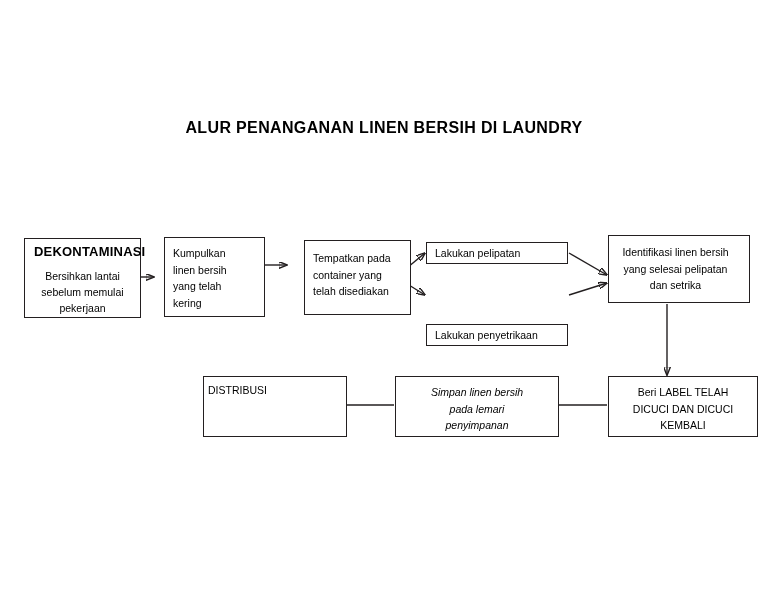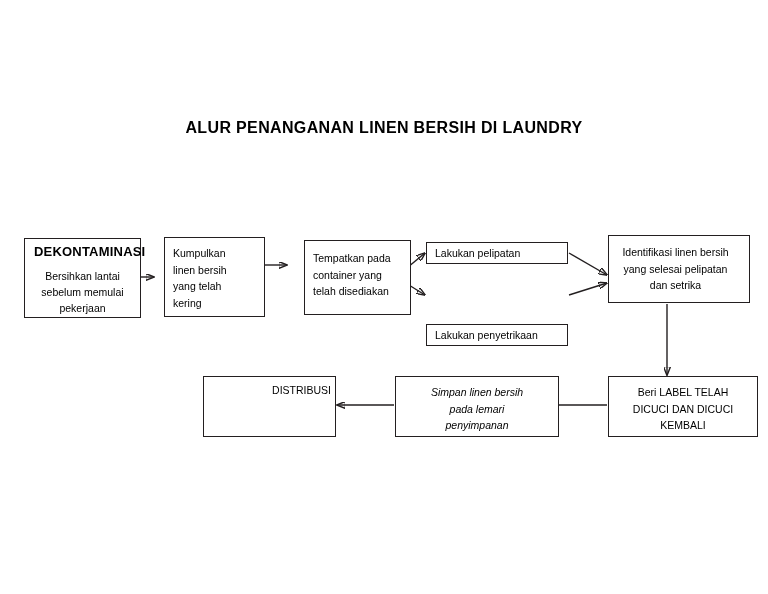--- a/index.html
+++ b/index.html
@@ -108,23 +108,23 @@
     line-height: 16.5px;
   }
   #node-simpan {
     left: 395px; top: 376px; width: 164px; height: 61px;
     padding: 7px 4px 0 4px;
     text-align: center;
     line-height: 16.5px;
     font-style: italic;
   }
   #node-distribusi {
-    left: 203px; top: 376px; width: 133px; height: 61px;
+    left: 203px; top: 376px; width: 144px; height: 61px;
     padding: 6px 4px 0 4px;
-    text-align: right;
+    text-align: left;
   }
   svg#edges {
     position: absolute;
     left: 0; top: 0;
     width: 768px;
     height: 594px;
     pointer-events: none;
   }
   svg#edges line, svg#edges path {
     stroke: #231f20;

